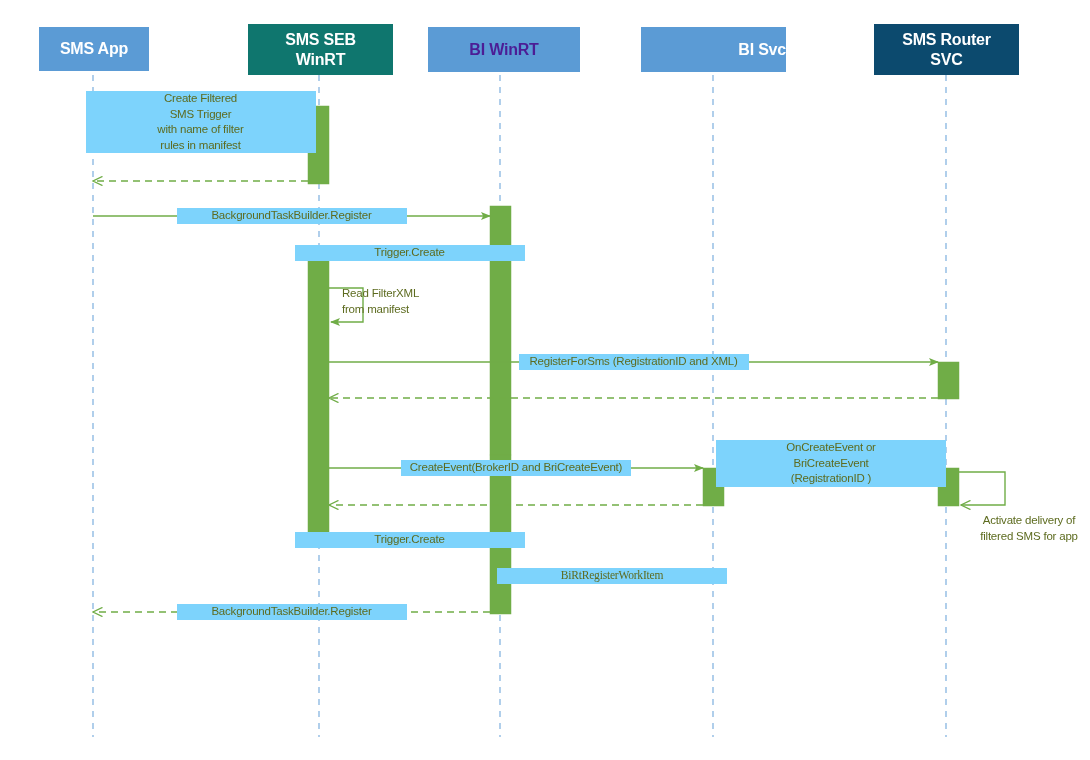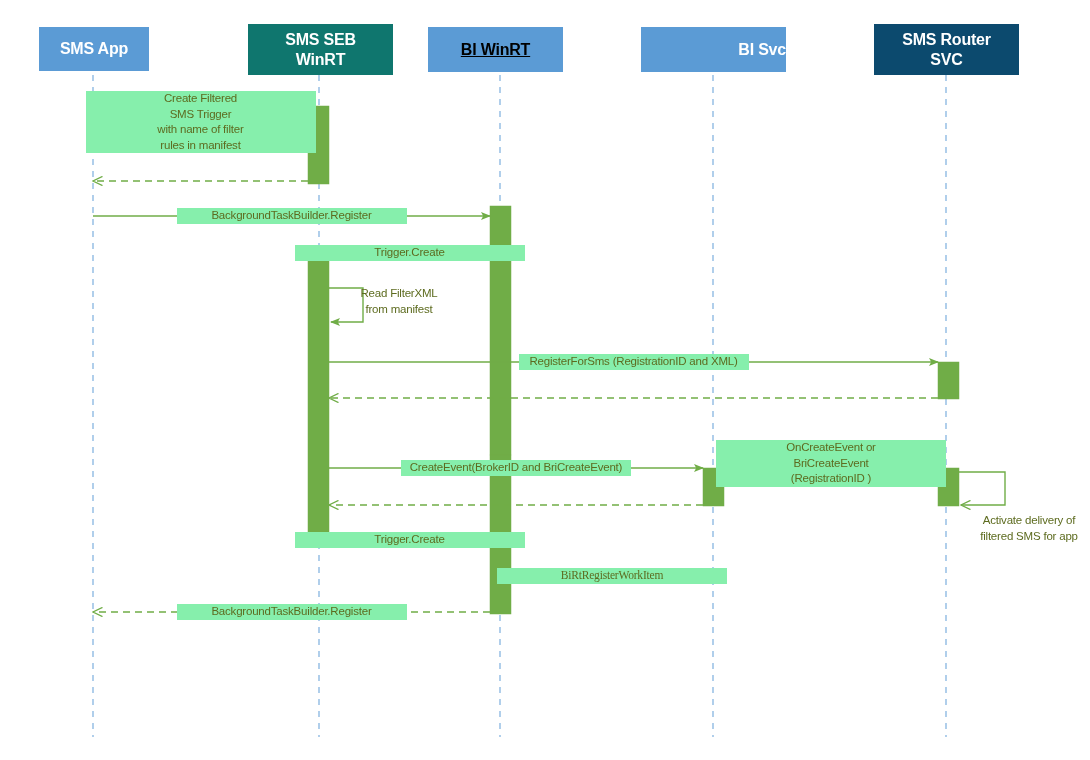--- a/index.html
+++ b/index.html
@@ -33,21 +33,21 @@
     line-height: 1.25;
     box-sizing: border-box;
     letter-spacing: -0.2px;
   }
   .msg-label {
     position: absolute;
     color: #5D6B1F;
     font-size: 11.5px;
     line-height: 1.35;
     text-align: center;
-    background: #86efac;
+    background: #7dd3fc;
     padding: 0 3px;
     box-sizing: border-box;
     white-space: pre-line;
     letter-spacing: -0.2px;
   }
   .note-label {
     position: absolute;
     color: #5D6B1F;
     font-size: 11.5px;
     line-height: 1.35;
@@ -106,39 +106,39 @@
       </g>
   </svg>
   <div id="actors-layer">
       <div class="actor-box" style="left: 31px; top: 27px; width: 110px; height: 44px; background: rgb(91, 155, 213); color: rgb(255, 255, 255);">
         <span style="white-space: pre-line;">SMS App</span>
       </div>
       <div class="actor-box" style="left: 240px; top: 24px; width: 145px; height: 51px; background: #0f766e; color: rgb(255, 255, 255);">
         <span style="white-space: pre-line;">SMS SEB
 WinRT</span>
       </div>
-      <div class="actor-box" style="left: 420px; top: 27px; width: 135px; height: 45px; background: rgb(91, 155, 213); color: #000000; text-decoration: underline;">
+      <div class="actor-box" style="left: 420px; top: 27px; width: 152px; height: 45px; background: rgb(91, 155, 213); color: #4c1d95;">
         <span style="white-space: pre-line;">BI WinRT</span>
       </div>
       <div class="actor-box" style="left: 633px; top: 27px; width: 145px; height: 45px; background: rgb(91, 155, 213); color: rgb(255, 255, 255); justify-content: flex-end;">
         <span style="white-space: pre-line;">BI Svc</span>
       </div>
       <div class="actor-box" style="left: 866px; top: 24px; width: 145px; height: 51px; background: #0c4a6e; color: rgb(255, 255, 255);">
         <span style="white-space: pre-line;">SMS Router
 SVC</span>
       </div>
     </div>
   <div id="labels-layer">
       <div class="msg-label" style="left: 77.5px; top: 91px; width: 230px; color: rgb(93, 107, 31);">Create Filtered
 SMS Trigger
 with name of filter
 rules in manifest</div>
       <div class="msg-label" style="left: 168.5px; top: 208px; width: 230px; color: rgb(93, 107, 31);">BackgroundTaskBuilder.Register</div>
       <div class="msg-label" style="left: 286.5px; top: 245px; width: 230px; color: rgb(93, 107, 31);">Trigger.Create</div>
-      <div class="msg-label" style="left: 331px; top: 286px; width: 120px; text-align: center; color: rgb(93, 107, 31); background: transparent;">Read FilterXML
+      <div class="msg-label" style="left: 331px; top: 286px; width: 120px; text-align: left; color: rgb(93, 107, 31); background: transparent;">Read FilterXML
 from manifest</div>
       <div class="msg-label" style="left: 510.5px; top: 354px; width: 230px; color: rgb(93, 107, 31);">RegisterForSms (RegistrationID and XML)</div>
       <div class="msg-label" style="left: 393px; top: 460px; width: 230px; color: rgb(93, 107, 31);">CreateEvent(BrokerID and BriCreateEvent)</div>
       <div class="msg-label" style="left: 708px; top: 440px; width: 230px; color: rgb(93, 107, 31);">OnCreateEvent or
 BriCreateEvent
 (RegistrationID )</div>
       <div class="msg-label" style="left: 286.5px; top: 532px; width: 230px; color: rgb(93, 107, 31);">Trigger.Create</div>
       <div class="msg-label" style="left: 489px; top: 568px; width: 230px; color: rgb(93, 107, 31); font-family: Liberation Serif, serif;">BiRtRegisterWorkItem</div>
       <div class="msg-label" style="left: 168.5px; top: 604px; width: 230px; color: rgb(93, 107, 31);">BackgroundTaskBuilder.Register</div>
       <div class="note-label" style="left: 946px; top: 513px; width: 150px; color: rgb(93, 107, 31);">Activate delivery of

